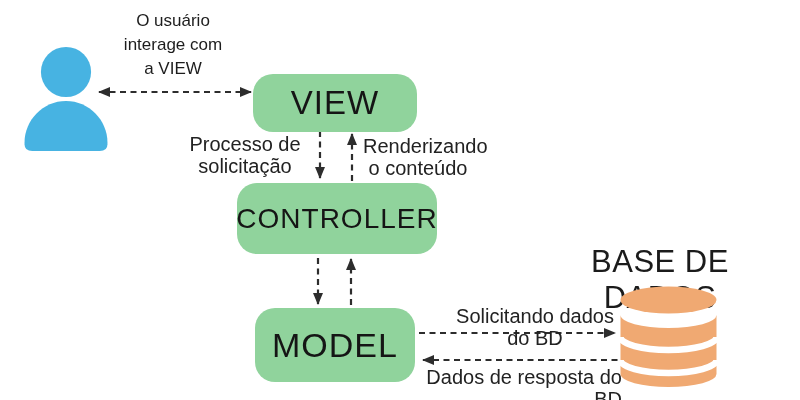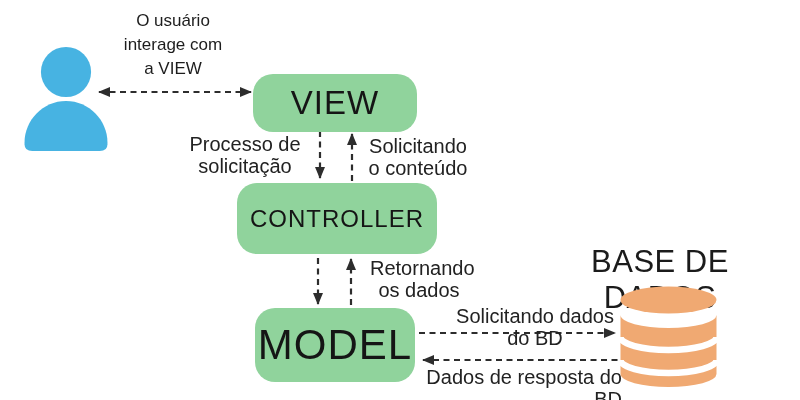--- a/index.html
+++ b/index.html
@@ -15,22 +15,22 @@
   }
   .arrows{position:absolute;left:0;top:0;width:800px;height:400px;pointer-events:none;}
   .dash{stroke:var(--arrow-dark);stroke-width:2.2;stroke-dasharray:6 4.5;fill:none;}
   .ah{fill:var(--arrow-dark);}
   .node{
     position:absolute;background:var(--node-green);border-radius:20px;
     display:flex;align-items:center;justify-content:center;
     color:#151515;letter-spacing:1px;
   }
   .node-view{left:253px;top:56px;width:164px;height:58px;font-size:33px;margin-top:18px;}
-  .node-controller{left:237px;top:183px;width:200px;height:71px;font-size:24px;}
-  .node-model{left:255px;top:308px;width:160px;height:74px;font-size:42px;align-items:center;}
+  .node-controller{left:237px;top:183px;width:200px;height:71px;font-size:28px;}
+  .node-model{left:255px;top:308px;width:160px;height:74px;font-size:34px;align-items:center;}
   .lbl{
     position:absolute;color:#222;font-size:20px;line-height:22px;
     text-align:center;white-space:pre-line;
   }
   .user-note{left:103px;top:9px;width:140px;font-size:17px;line-height:24px;color:#1d1d1d;}
   .lbl-request-process{left:188px;top:133px;width:114px;}
   .lbl-render-content{left:363px;top:135px;width:110px;}
   .lbl-ask-model{left:158px;top:259px;width:144px;}
   .lbl-return-data{left:370px;top:257px;width:98px;}
   .lbl-request-db{left:444px;top:305px;width:182px;}
@@ -80,24 +80,22 @@
   </div>
   <div class="node node-controller">
     <span>CONTROLLER</span>
   </div>
   <div class="node node-model">
     <span>MODEL</span>
   </div>
 
   <div class="lbl lbl-request-process">Processo de
 solicitação</div>
-  <div class="lbl lbl-render-content">Solicitando
+  <div class="lbl lbl-render-content">Renderizando
 o conteúdo</div>
-  <div class="lbl lbl-return-data">Retornando
-os dados</div>
   <div class="lbl lbl-request-db">Solicitando dados do BD</div>
   <div class="lbl lbl-response-db">Dados de resposta do BD</div>
 
   <div class="db-title">BASE DE DADOS</div>
 
   <svg class="icon db-icon" viewBox="0 0 96 102" xmlns="http://www.w3.org/2000/svg">
     <ellipse cx="48" cy="14" rx="48" ry="13.5" fill="var(--db-orange)"></ellipse>
     <path fill="var(--db-orange)" d="M0 29 A48 13 0 0 0 96 29 L96 88 A48 13 0 0 1 0 88 Z"></path>
     <path d="M0 51 A48 13 0 0 0 96 51" stroke="#ffffff" stroke-width="6.5" fill="none"></path>
     <path d="M0 74 A48 13 0 0 0 96 74" stroke="#ffffff" stroke-width="6.5" fill="none"></path>

